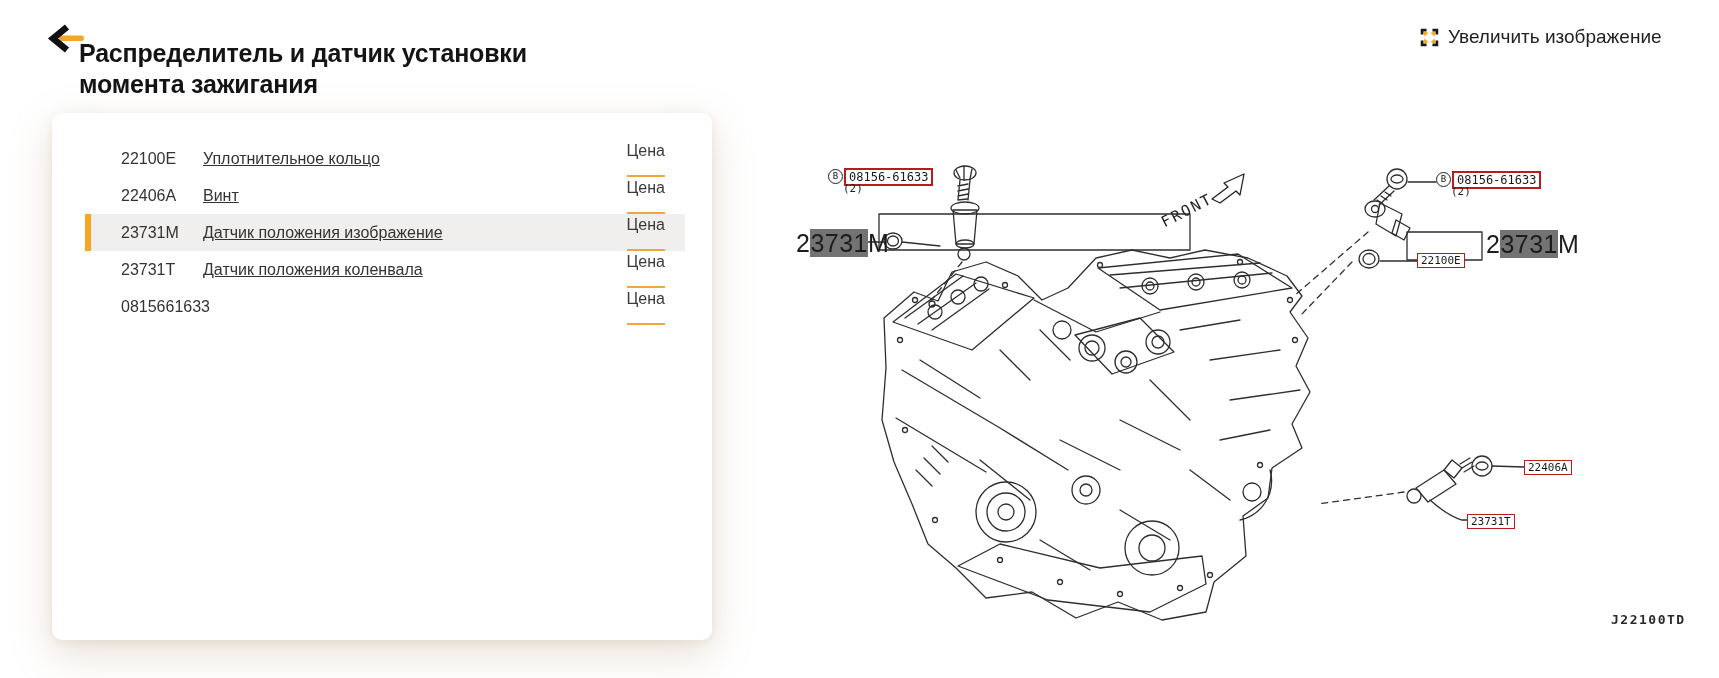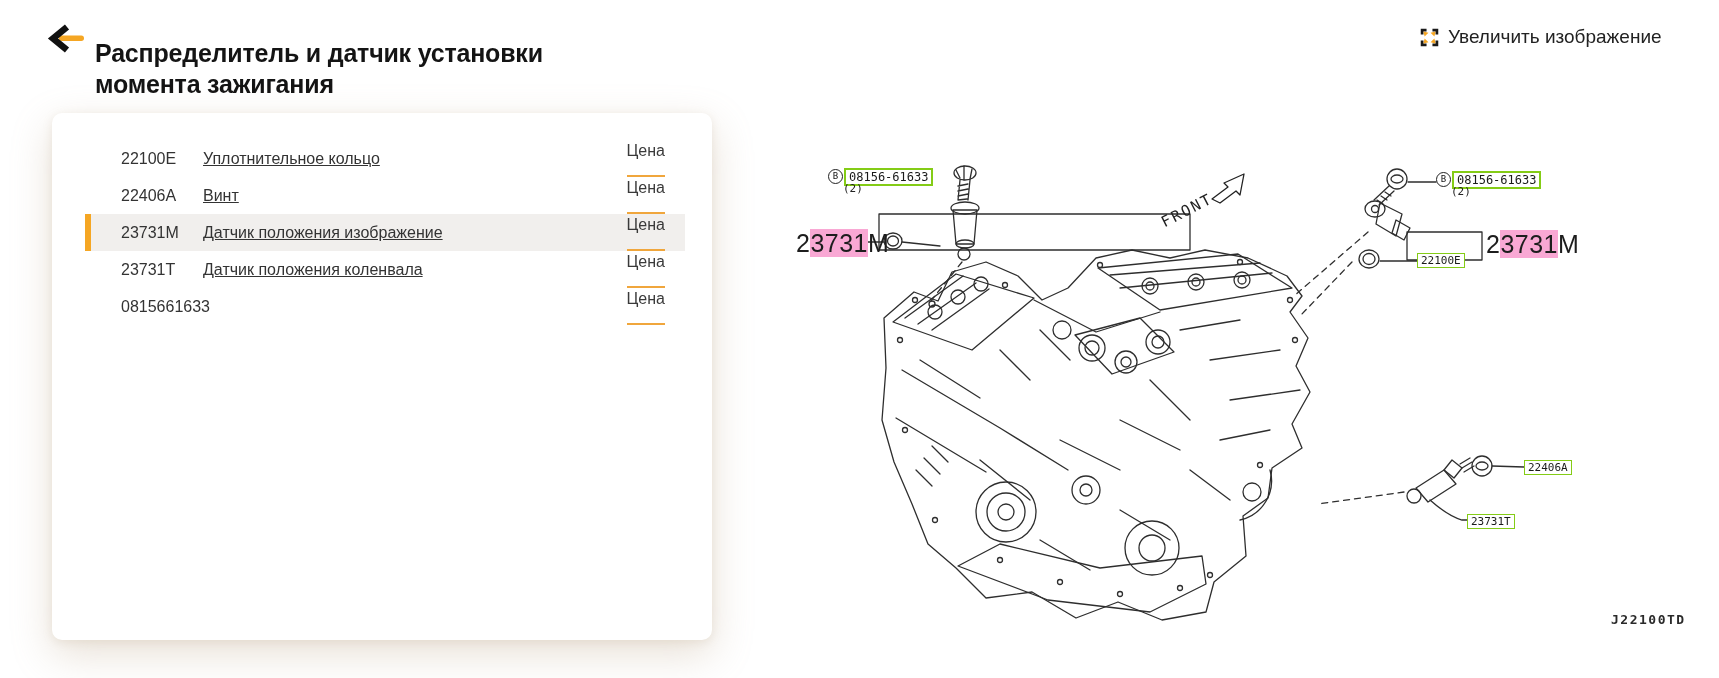--- a/index.html
+++ b/index.html
@@ -1,51 +1,51 @@
 <!DOCTYPE html>
 <html><head>
 <meta charset="utf-8">
 <style>
   html,body{margin:0;padding:0;background:#fff;}
   .page{position:relative;width:1719px;height:678px;background:#fff;overflow:hidden;
         font-family:"Liberation Sans",sans-serif;color:#222;}
 
   
   .back-btn{position:absolute;left:46px;top:24px;width:42px;height:30px;cursor:pointer;}
-  .page-title{position:absolute;left:95px;top:21px;width:520px;font-size:25px;line-height:31px;
+  .page-title{position:absolute;left:79px;top:21px;width:520px;font-size:25px;line-height:31px;
               font-weight:800;color:#141414;letter-spacing:-0.2px;}
   .enlarge-link{position:absolute;left:1420px;top:26px;display:flex;align-items:center;gap:9px;
                 font-size:19px;color:#222;cursor:pointer;white-space:nowrap;}
 
   
   .card{position:absolute;left:52px;top:113px;width:660px;height:527px;background:#fff;
         border-radius:10px;
         box-shadow:0 14px 40px rgba(182,158,128,.32),0 2px 10px rgba(182,158,128,.18);}
   .plist{padding-top:27px;}
   .prow{display:flex;align-items:center;height:37px;margin:0 27px 0 33px;
         padding:0 20px 0 36px;font-size:16px;color:#333;cursor:pointer;}
   .prow.active{background:#F1EFED;border-left:6px solid #F5A623;padding-left:30px;}
   .pcode{width:82px;flex:none;}
   .pname{flex:1;text-decoration:underline;}
   .price{color:#3a3a3a;text-decoration:none;border-bottom:2px solid #F0A63C;
          padding-bottom:15px;line-height:19px;cursor:pointer;}
 
   
-  .gbox{display:inline-block;border:2px solid #84cc16;padding:0 3px;background:#fff;
+  .gbox{display:inline-block;border:2px solid #b91c1c;padding:0 3px;background:#fff;
         font-family:"DejaVu Sans Mono",monospace;font-size:12px;line-height:14px;color:#1a1a1a;
         white-space:nowrap;}
   .gbox.small{font-size:11px;line-height:13px;border-width:1.5px;}
   .blabel{position:absolute;display:flex;align-items:flex-start;}
   .bcircle{display:inline-block;width:13px;height:13px;border:1.5px solid #222;border-radius:50%;
            font-family:"DejaVu Sans Mono",monospace;font-size:9px;line-height:13px;
            text-align:center;color:#111;margin:1px 1px 0 0;background:#fff;}
   .qty{position:absolute;left:15px;top:14px;font-family:"DejaVu Sans Mono",monospace;
        font-size:11px;color:#222;}
   .big-label{position:absolute;font-size:25px;color:#1d1d1d;letter-spacing:.5px;white-space:nowrap;}
-  .big-label .hl{background:#f9a8d4;margin-top:48px;}
+  .big-label .hl{background:#737373;margin-top:48px;}
   .draw-code{position:absolute;left:1611px;top:612px;font-family:"DejaVu Sans Mono",monospace;
              font-size:13px;letter-spacing:1.5px;color:#2a2a2a;font-weight:bold;}
   svg.linework{position:absolute;left:0;top:0;}
   svg text{font-family:"DejaVu Sans Mono",monospace;}
 </style>
 </head>
 <body>
 
 <div class="page">
 

